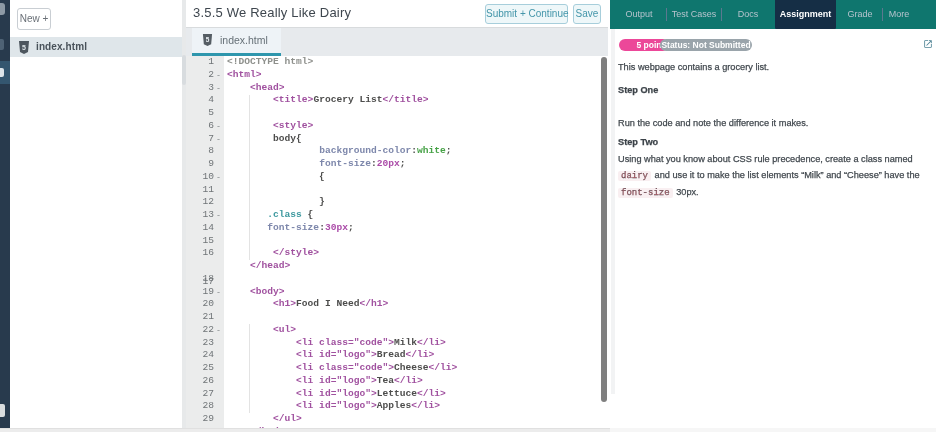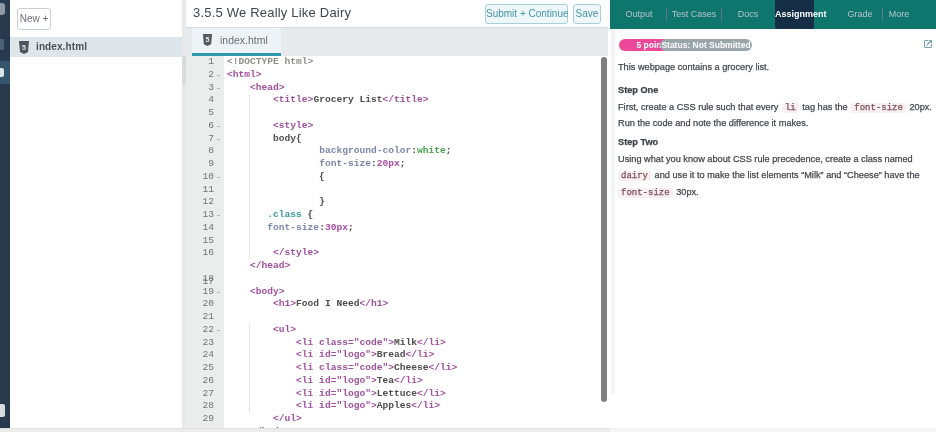--- a/index.html
+++ b/index.html
@@ -36,21 +36,21 @@
 .gr { color:#47a247; }
 .nu { color:#ab4ba8; }
 .cl { color:#3e999f; }
 .guide { position:absolute; width:1px; background:#e3e3e3; left:249px; }
 
 #esb { left:601px; top:57px; width:5.5px; height:345px; background:#7f7f7f; border-radius:3px; }
 
 #rtabs { left:610px; top:0; width:326px; height:29px; background:#0f766e; }
 .rtab { position:absolute; top:0; height:29px; line-height:29px; font-size:9px; color:#b6c3cd; white-space:nowrap; transform:translateX(-50%); }
 .rsep { position:absolute; top:8px; width:1px; height:13px; background:#5b7890; }
-#seltab { position:absolute; left:165px; top:0; width:39px; height:30px; background:#152e45; border-radius:0 0 3px 3px; color:#fff; font-weight:bold; line-height:29px; text-align:center; font-size:9px; }
+#seltab { position:absolute; left:165px; top:0; width:61px; height:30px; background:#152e45; border-radius:0 0 3px 3px; color:#fff; font-weight:bold; line-height:29px; text-align:center; font-size:9px; }
 #rcontent { left:610px; top:29px; width:326px; height:399px; background:#fff; }
 #rscroll { position:absolute; left:1px; top:0; width:4px; height:365px; background:#f2f3f4; }
 .pill { position:absolute; top:10px; height:12px; border-radius:6px; color:#fff; font-size:8.5px; font-weight:bold; text-align:center; line-height:12px; }
 #extlink { position:absolute; right:3px; top:10px; width:10px; height:10px; }
 .rp { position:absolute; left:8px; font-size:9.2px; color:#42494f; white-space:nowrap; -webkit-text-stroke:0.25px #42494f; }
 .rp b { color:#3b4248; }
 .chip { display:inline-block; font-family:"Liberation Mono", monospace; font-size:9px; color:#c25663; background:#f9eff1; border-radius:2px; padding:0 3px; margin:0 1px; }
 
 #bstrip { left:0; top:428px; width:936px; height:4px; background:#ececec; border-top:1px solid #e0e0e0; }
 </style>
@@ -189,21 +189,20 @@
 <div class="abs" id="rcontent">
   <div id="rscroll"></div>
   <div class="pill" style="left:9px; width:50px; background:#ec4899;text-align:right;">5 points</div>
   <div class="pill" style="left:50px; width:92px; background:#9aa4ab;">Status: Not Submitted</div>
   <svg id="extlink" viewBox="0 0 24 24" fill="#4e8294">
       <path d="M19 19H5V5h7V3H5c-1.11 0-2 .9-2 2v14c0 1.1.89 2 2 2h14c1.1 0 2-.9 2-2v-7h-2v7zM14 3v2h3.59l-9.83 9.83 1.41 1.41L19 6.41V10h2V3h-7z"></path>
     </svg>
 
   <div class="rp" style="top:33px;">This webpage contains a grocery list.</div>
   <div class="rp" style="top:56px;"><b>Step One</b></div>
-  <div class="rp" style="top:73px;">First, create a CSS rule such that every <span class="chip">li</span> tag has the <span class="chip">font-size</span> 20px.</div>
   <div class="rp" style="top:89px;">Run the code and note the difference it makes.</div>
   <div class="rp" style="top:108px;"><b>Step Two</b></div>
   <div class="rp" style="top:125px;">Using what you know about CSS rule precedence, create a class named</div>
   <div class="rp" style="top:141px;text-align:center;"><span class="chip" style="margin-left:0;">dairy</span> and use it to make the list elements “Milk” and “Cheese” have the</div>
   <div class="rp" style="top:158px;"><span class="chip" style="margin-left:0;">font-size</span> 30px.</div>
 </div>
 
 <div class="abs" id="bstrip"></div>
 <div class="abs" style="left:610px; top:428px; width:326px; height:4px; background:#f6f6f6;"></div>
 

